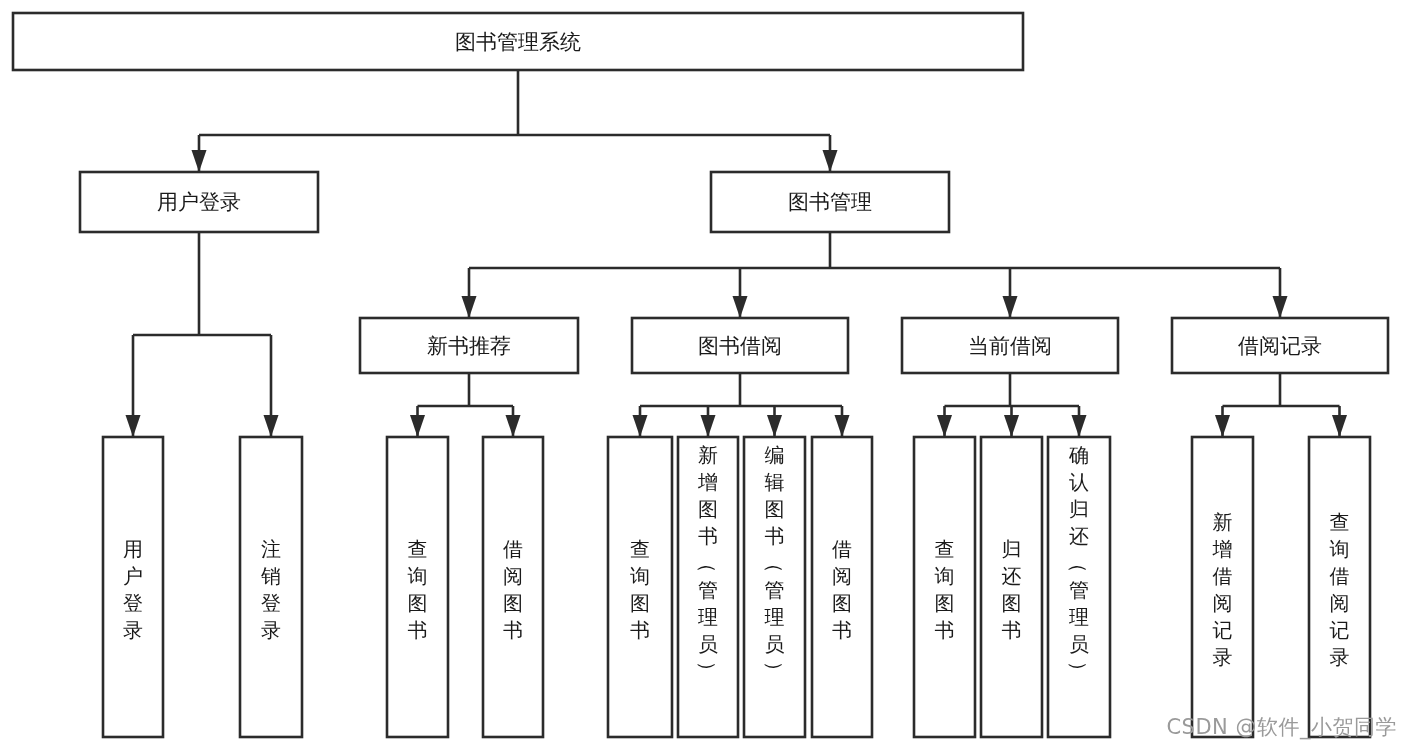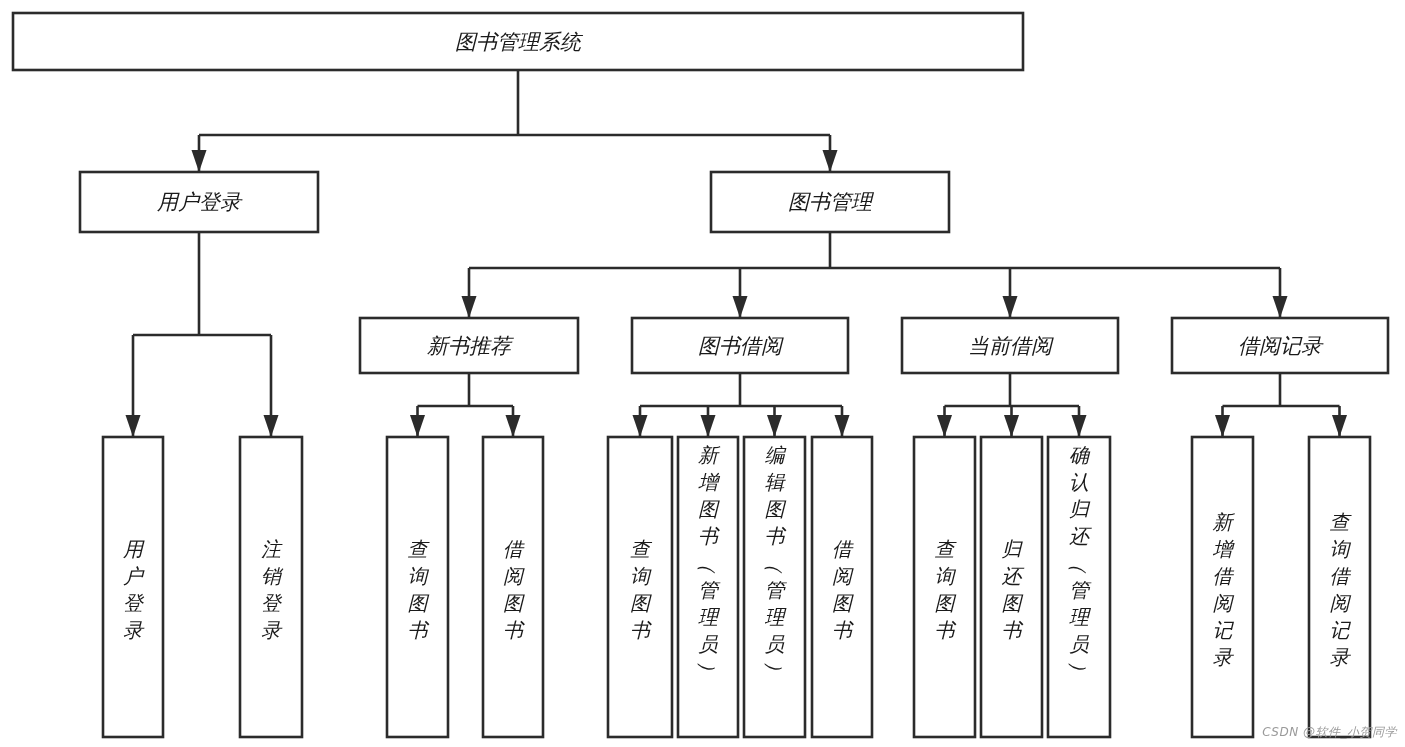--- a/index.html
+++ b/index.html
@@ -1,27 +1,27 @@
 <!DOCTYPE html>
 <html><head>
 <meta charset="utf-8">
 <style>
   html,body{margin:0;padding:0;background:#ffffff;}
   body{width:1405px;height:747px;overflow:hidden;
        font-family:"DejaVu Sans","Liberation Sans",sans-serif;}
-  #stage{position:relative;width:1405px;height:747px;background:#fff;font-style:italic;}
+  #stage{position:relative;width:1405px;height:747px;background:#fff;}
   svg#diagram{position:absolute;left:0;top:0;width:1405px;height:747px;}
   .nodebox{fill:#ffffff;stroke:#2b2b2b;stroke-width:2.6;}
   .conn{stroke:#2b2b2b;stroke-width:2.6;fill:none;stroke-linecap:butt;}
   .arrowhead{fill:#2b2b2b;stroke:none;}
   .lbl-h{font-size:21px;fill:#1a1a1a;text-anchor:middle;dominant-baseline:middle;
          font-family:"DejaVu Sans","Liberation Sans",sans-serif;}
   .lbl-v{font-size:20px;fill:#1a1a1a;
          font-family:"DejaVu Sans","Liberation Sans",sans-serif;}
-  .wm{position:absolute;right:8px;bottom:6px;font-size:12px;color:#9a9a9a;
+  .wm{position:absolute;right:8px;bottom:6px;font-size:21px;color:#9a9a9a;
       letter-spacing:.5px;font-family:"DejaVu Sans","Liberation Sans",sans-serif;
       white-space:nowrap;}
 </style>
 </head>
 <body>
 
 <div id="stage">
   <svg id="diagram" viewBox="0 0 1405 747">
     <g id="connectors">
         <line x1="518" y1="70" x2="518" y2="135" class="conn"></line>

